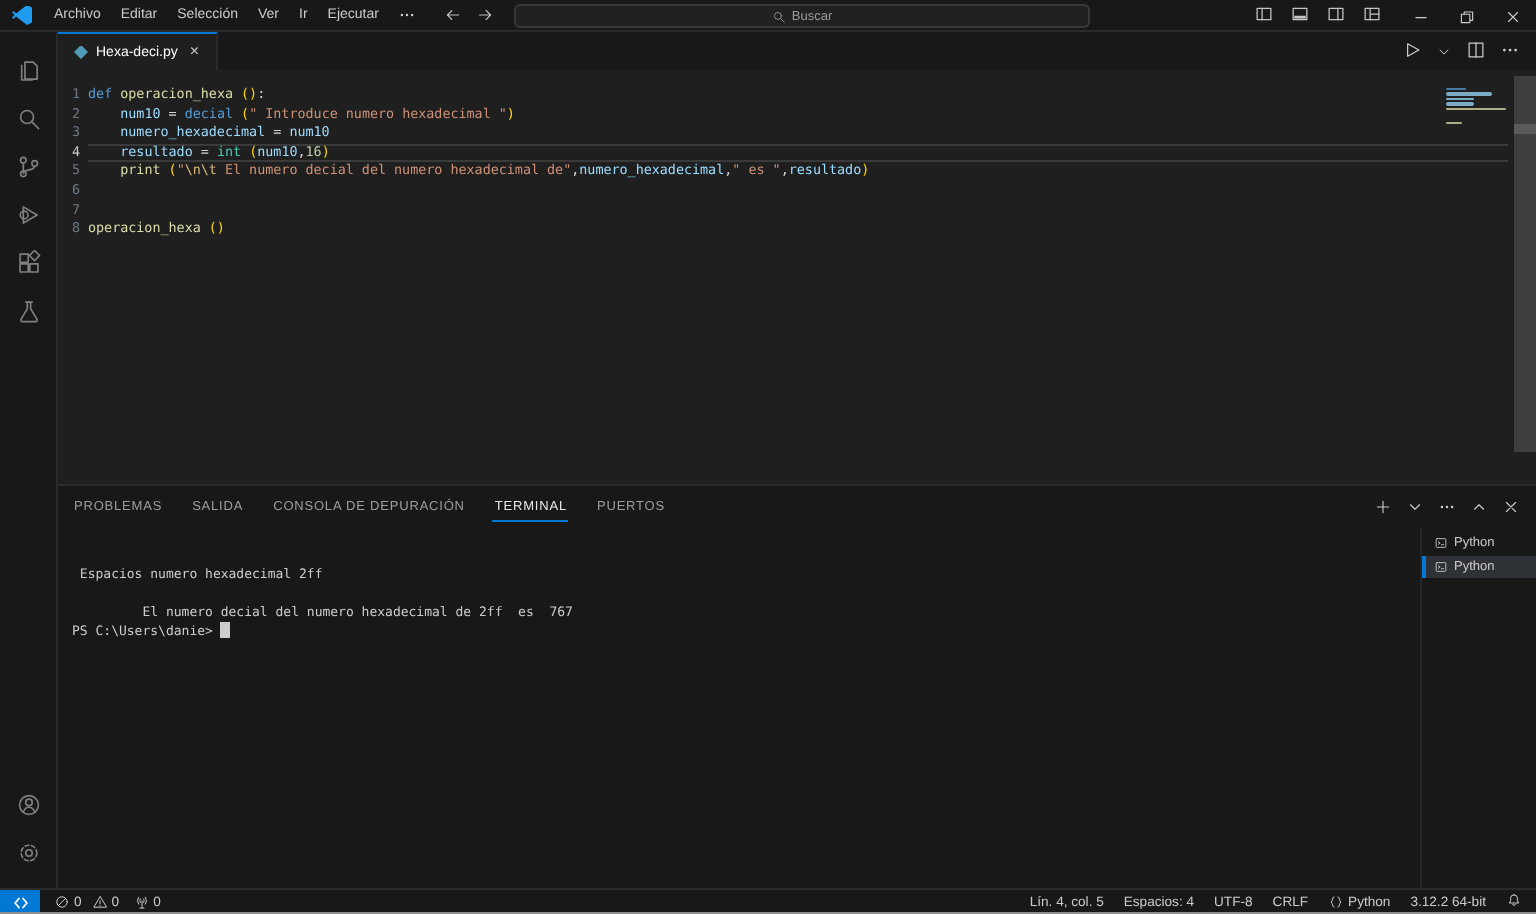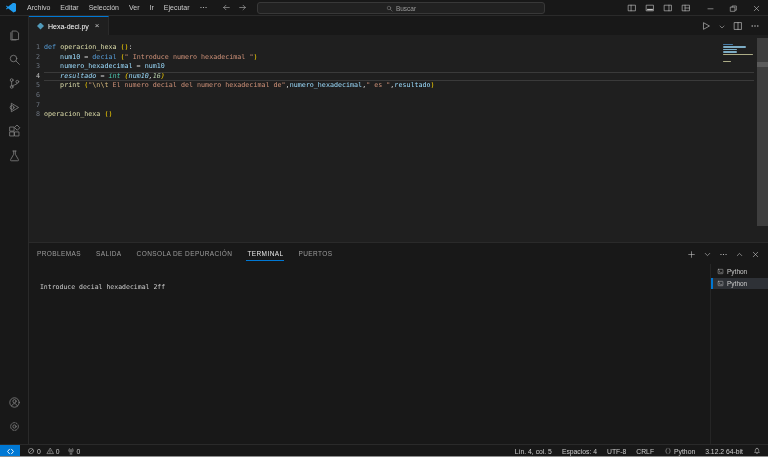--- a/index.html
+++ b/index.html
@@ -43,21 +43,21 @@
   .tab-close { color:#c5c5c5; font-size:8px; line-height:1; margin-left:2px; }
   .editor-actions { margin-left:auto; display:flex; align-items:center; gap:7px; padding-right:8px; color:#cccccc; }
 
   
   .editor { position:relative; height:207px; background:#1f1f1f; font-family:"DejaVu Sans Mono", monospace;
             font-size:6.7px; line-height:9.6px; padding-top:8px; overflow:hidden; }
   .code-line { display:flex; height:9.6px; }
   .gutter { flex:none; width:15px; text-align:right; padding-right:4px; color:#6e7681; }
   .line-code { flex:1; white-space:pre; color:#d4d4d4; margin-right:14px; }
   .code-line.current .gutter { color:#c6c6c6; }
-  .code-line.current .line-code { box-shadow: inset 0 1px 0 #3a3a3a, inset 0 -1px 0 #3a3a3a; font-style: italic; }
+  .code-line.current .line-code { box-shadow: inset 0 1px 0 #3a3a3a, inset 0 -1px 0 #3a3a3a; }
   .tk-kw{color:#569cd6} .tk-fn{color:#dcdcaa} .tk-var{color:#9cdcfe} .tk-str{color:#ce9178}
   .tk-esc{color:#d7ba7d} .tk-cls{color:#4ec9b0} .tk-num{color:#b5cea8} .tk-pl{color:#d4d4d4} .tk-p1{color:#ffd700}
   .minimap { position:absolute; top:9px; right:13px; width:32px; }
   .mm-line { height:1.4px; margin-bottom:1px; border-radius:1px; opacity:0.75; }
   .editor-scrollbar { position:absolute; top:3px; right:0; width:11px; height:188px; background:#3e3e3e; }
   .scroll-marker { position:absolute; top:24px; left:0; width:11px; height:5px; background:#5a5a5a; }
 
   
   .panel { height:202px; background:#181818; border-top:1px solid #2a2a2a; display:flex; flex-direction:column; }
   .panel-header { height:21px; flex:none; display:flex; align-items:center; padding-left:7px; position:relative; }
@@ -373,21 +373,21 @@
                 </svg>
               </span></span>
             <span><span class="icon i9">
                 <svg viewBox="0 0 16 16">
                   <path d="M4 4l8 8M12 4l-8 8" fill="none" stroke="currentColor" stroke-linecap="round" stroke-linejoin="round"></path>
                 </svg>
               </span></span>
           </div>
       </div>
       <div class="panel-body">
-        <div class="terminal-output" id="terminal-output"><div class="t-line">&nbsp;</div><div class="t-line"> Introduce decial hexadecimal 2ff</div><div class="t-line">&nbsp;</div></div>
+        <div class="terminal-output" id="terminal-output"><div class="t-line">&nbsp;</div><div class="t-line"> Espacios numero hexadecimal 2ff</div><div class="t-line">&nbsp;</div><div class="t-line">         El numero decial del numero hexadecimal de 2ff  es  767</div><div class="t-line"><span>PS C:\Users\danie&gt; </span><span class="term-cursor"></span></div></div>
         <div class="terminal-list" id="terminal-list">
             <div class="terminal-item">
               <span class="icon i7">
                 <svg viewBox="0 0 16 16">
                   <rect x="2.5" y="3" width="11" height="10" rx="1" fill="none" stroke="currentColor" stroke-linecap="round" stroke-linejoin="round"></rect>
                   <path d="M5 6.5L7 8 5 9.5M8.5 10H11" fill="none" stroke="currentColor" stroke-linecap="round" stroke-linejoin="round"></path>
                 </svg>
               </span>
               <span>Python</span>
             </div>

